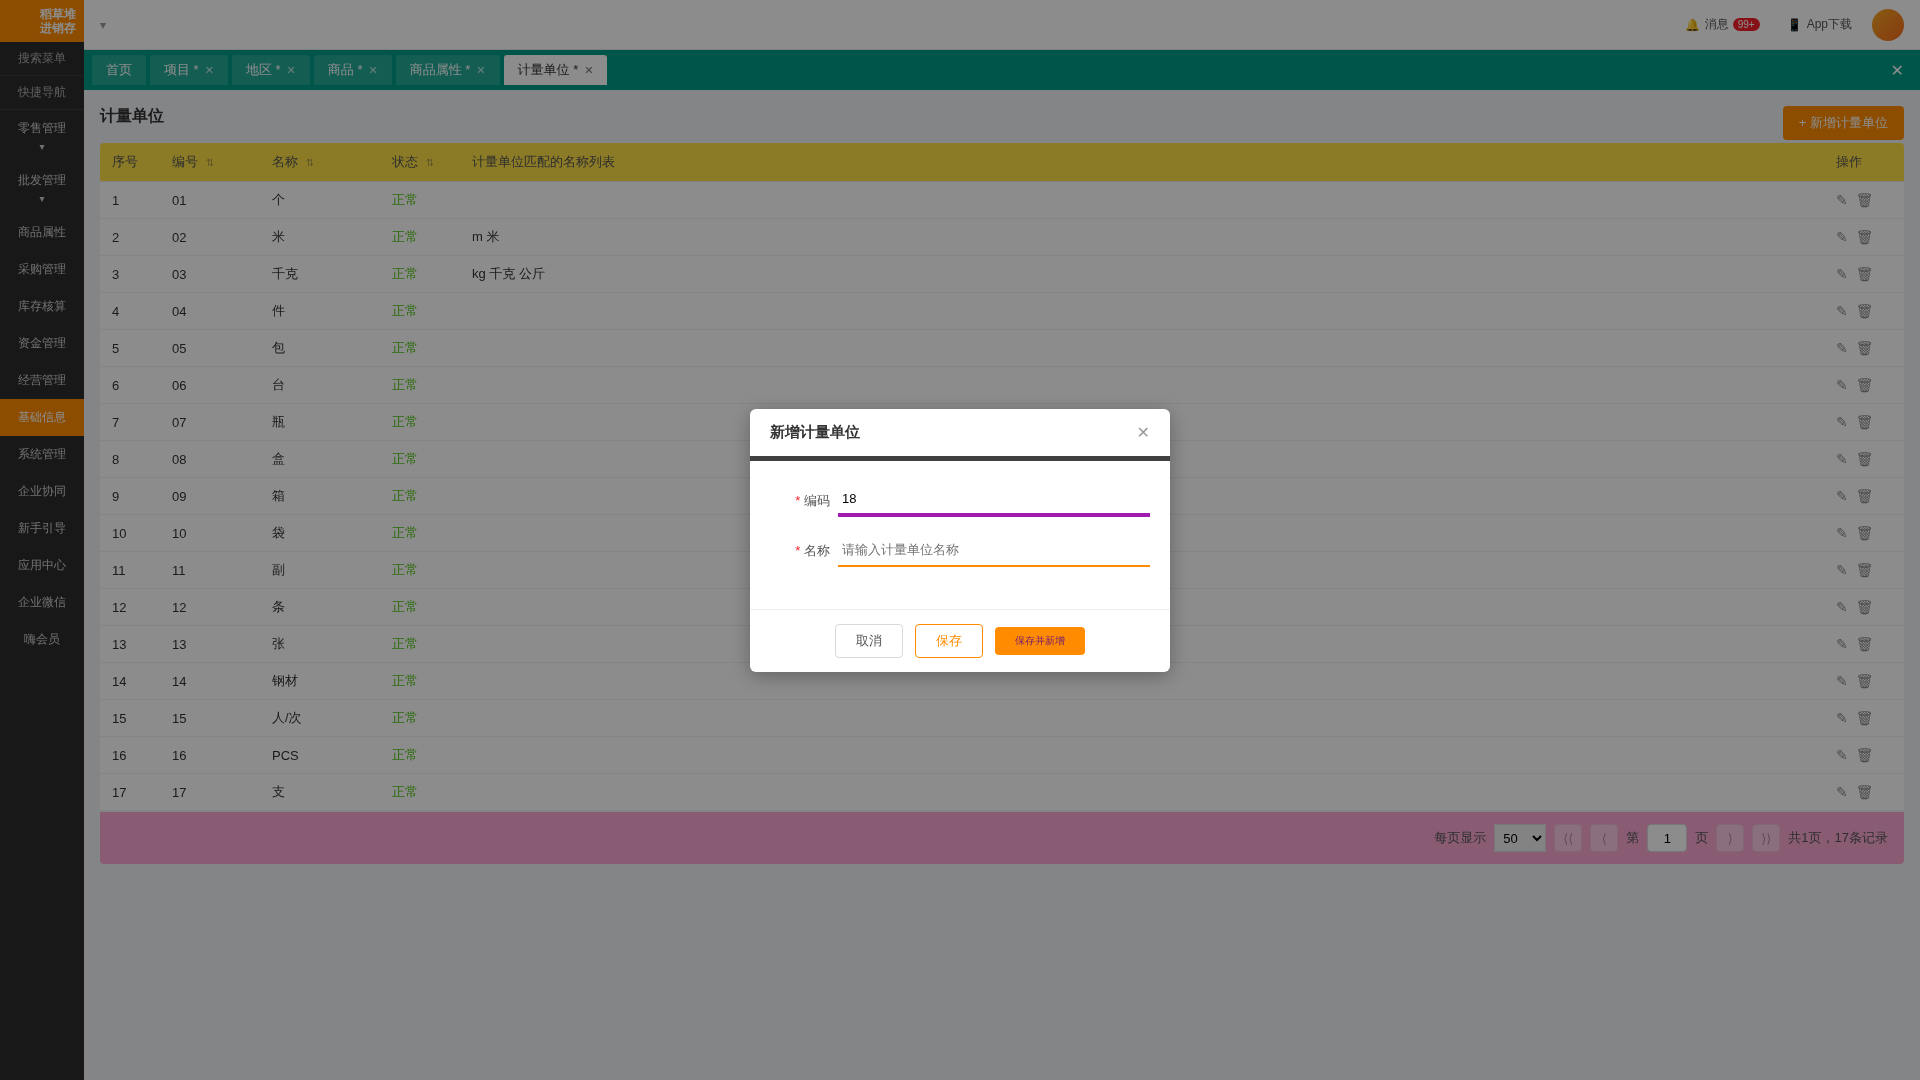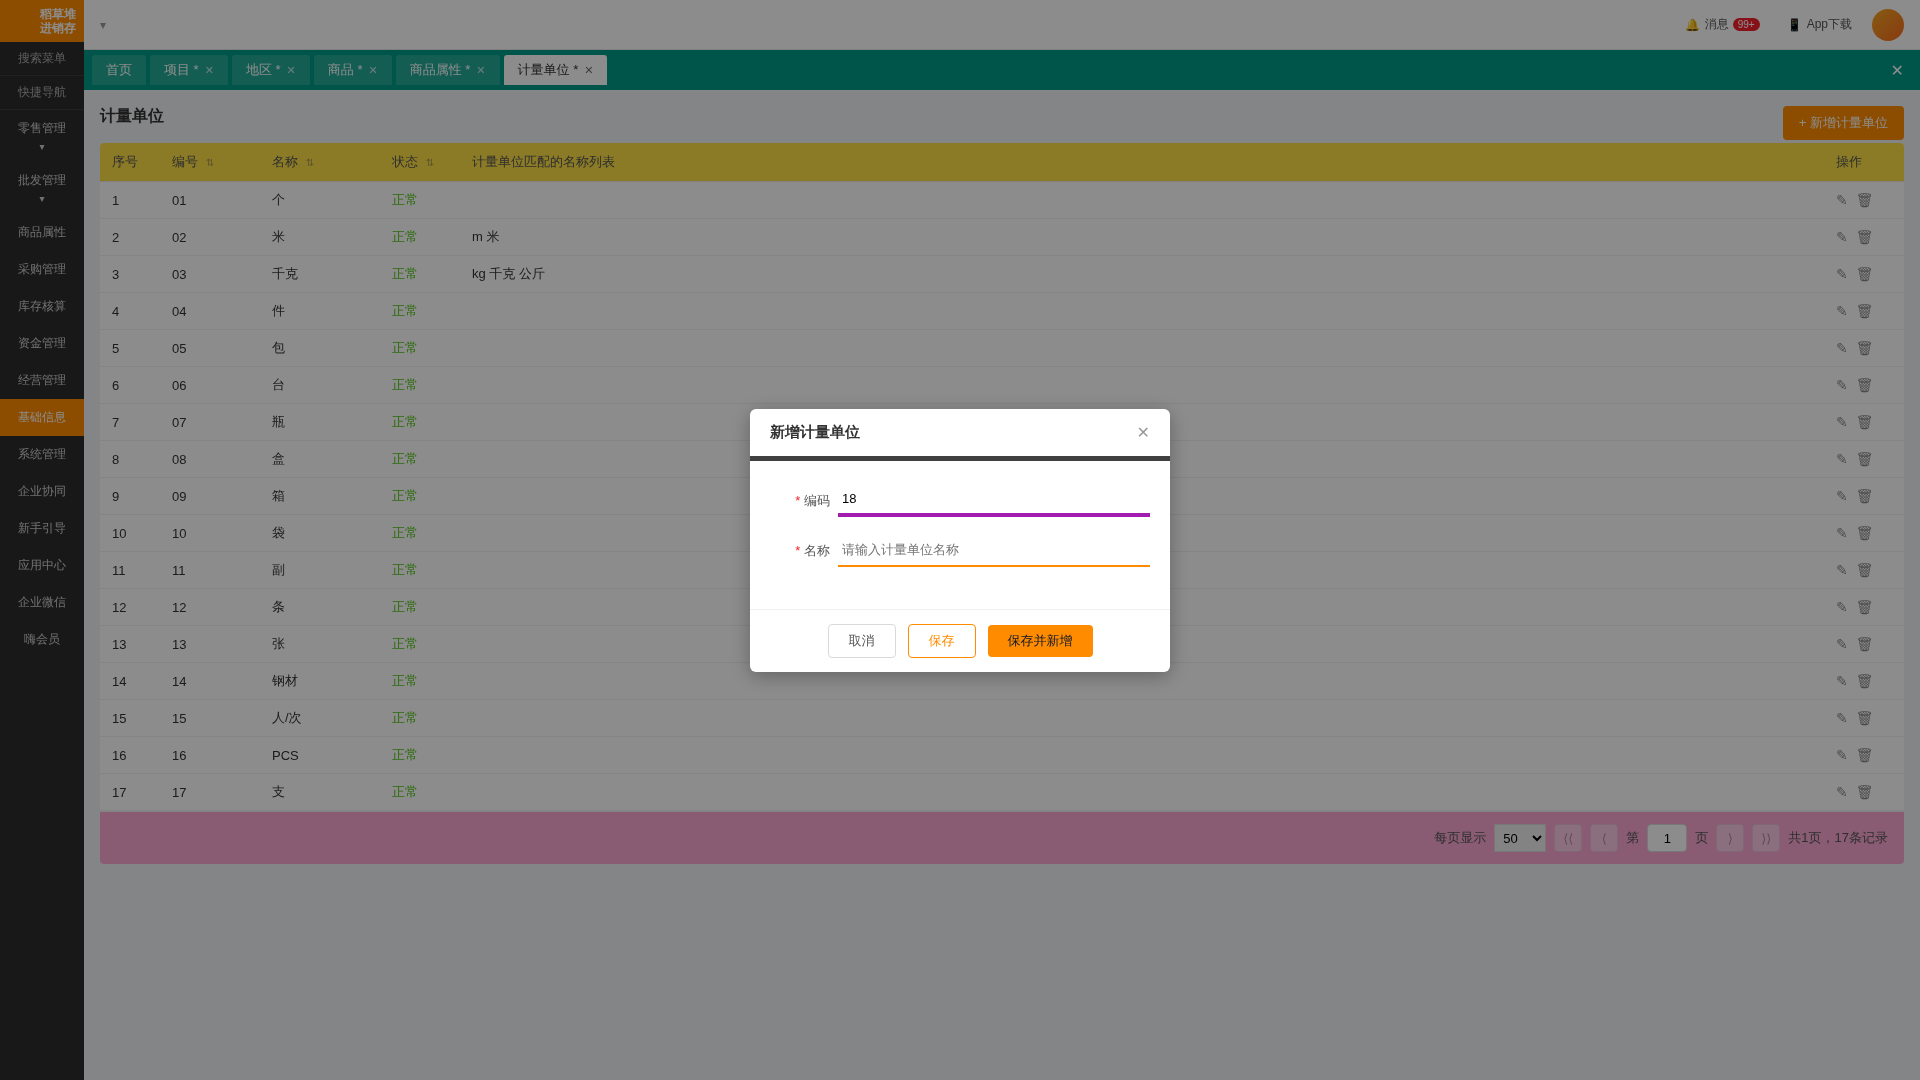--- a/index.html
+++ b/index.html
@@ -316,22 +316,22 @@
       background: white;
       color: #ff8c00;
       font-size: 13px;
       cursor: pointer;
     }
     .btn-save-new {
       padding: 7px 20px;
       border: none;
       border-radius: 4px;
       background: #ff8c00;
-      color: #0f172a;
-      font-size: 13px;
+      color: #701a75;
+      font-size: 10px;
       cursor: pointer;
     }
 
     .col-seq { width: 60px; }
     .col-code { width: 100px; }
     .col-name { width: 120px; }
     .col-status { width: 80px; }
     .col-action { width: 80px; }
   </style>
 </head>

